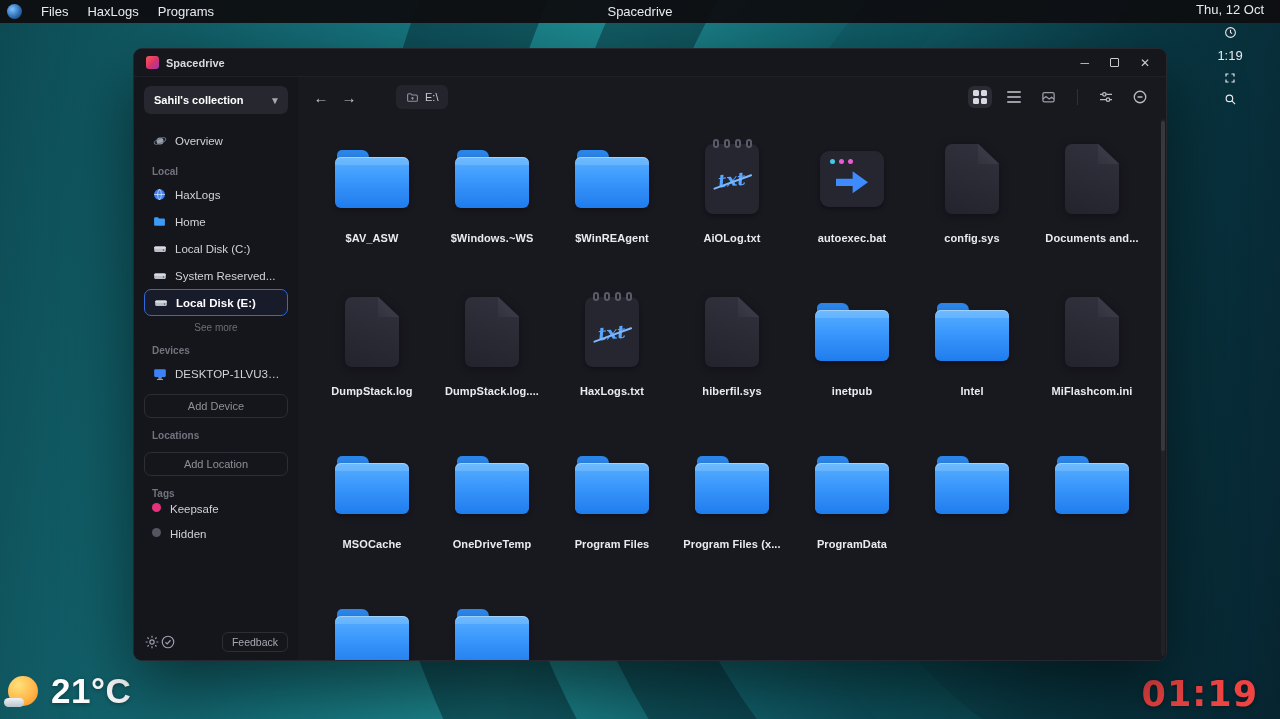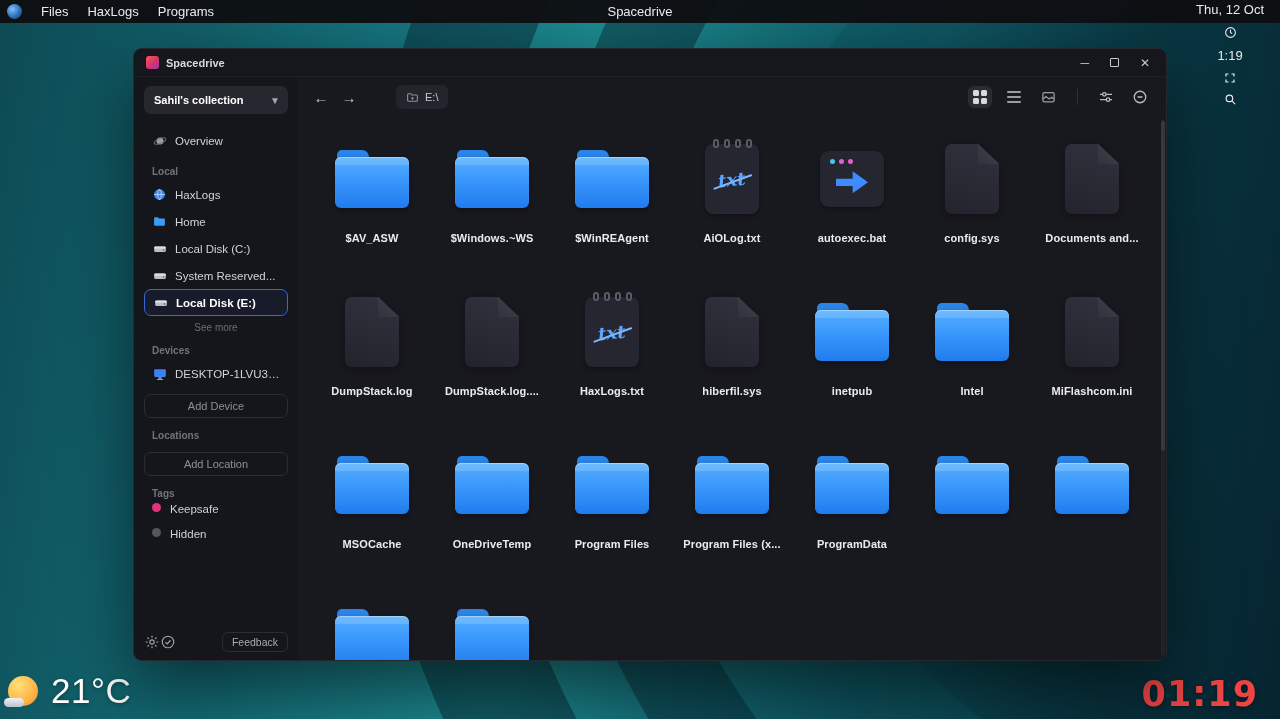--- a/index.html
+++ b/index.html
@@ -32,21 +32,21 @@
   .batt { width:17px; height:9px; border:1.2px solid #e9eaee; border-radius:2px; position:relative; }
   .batt::before { content:""; position:absolute; inset:1px; background:#e9eaee; border-radius:1px; }
   .batt::after { content:""; position:absolute; right:-3.5px; top:2px; width:2.5px; height:4px; background:#e9eaee; border-radius:1px; }
 
   
   .weather { position:absolute; left:8px; bottom:8px; z-index:5; display:flex; align-items:center; gap:13px; }
   .sun { width:30px; height:30px; border-radius:50%; position:relative;
     background:radial-gradient(circle at 35% 30%, #ffe27a, #ffb347 60%, #f68b1f); }
   .sun::after { content:""; position:absolute; left:-4px; bottom:-1px; width:20px; height:9px; border-radius:6px;
     background:linear-gradient(180deg,#eef2f5,#b9c4cc); }
-  .temp { color:#ffffff; font-size:35px; font-weight:400; letter-spacing:.5px; text-shadow:0 1px 4px rgba(0,0,0,.35); }
+  .temp { color:#ffffff; font-size:35px; font-weight:700; letter-spacing:.5px; text-shadow:0 1px 4px rgba(0,0,0,.35); }
   .clock-big { position:absolute; right:22px; bottom:5px; z-index:5; color:#ef4444;
     font-family:"DejaVu Sans", sans-serif; font-size:35px; font-weight:bold; letter-spacing:1px;
     text-shadow:0 1px 5px rgba(0,0,0,.4); }
 
   
   .window { position:absolute; left:133px; top:48px; width:1034px; height:613px; z-index:20;
     background:#17171f; border-radius:9px; border:1px solid rgba(255,255,255,.07);
     box-shadow:0 28px 70px rgba(0,0,0,.55); overflow:hidden; display:flex; flex-direction:column; }
   .titlebar { height:28px; background:#16161d; border-bottom:1px solid rgba(255,255,255,.04);
     display:flex; align-items:center; padding:0 12px; gap:7px; flex:none; }

